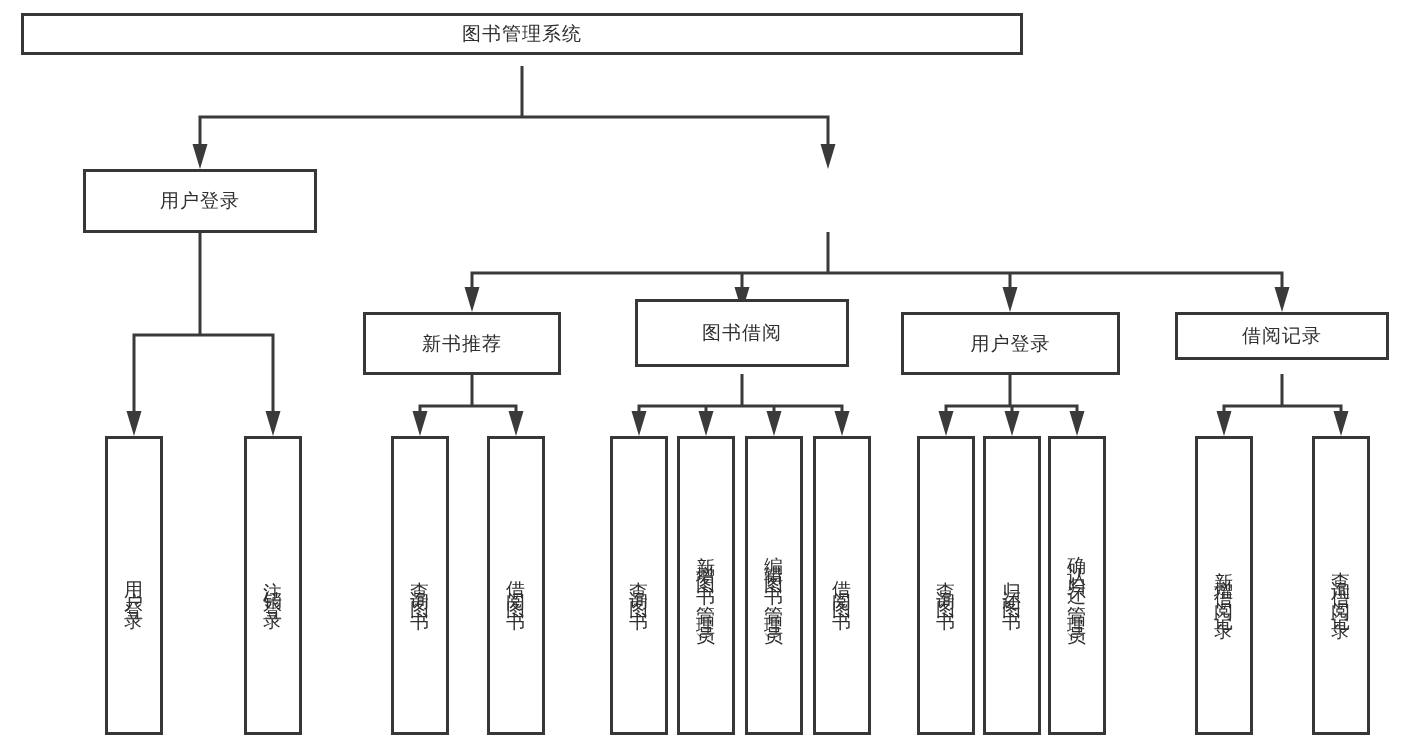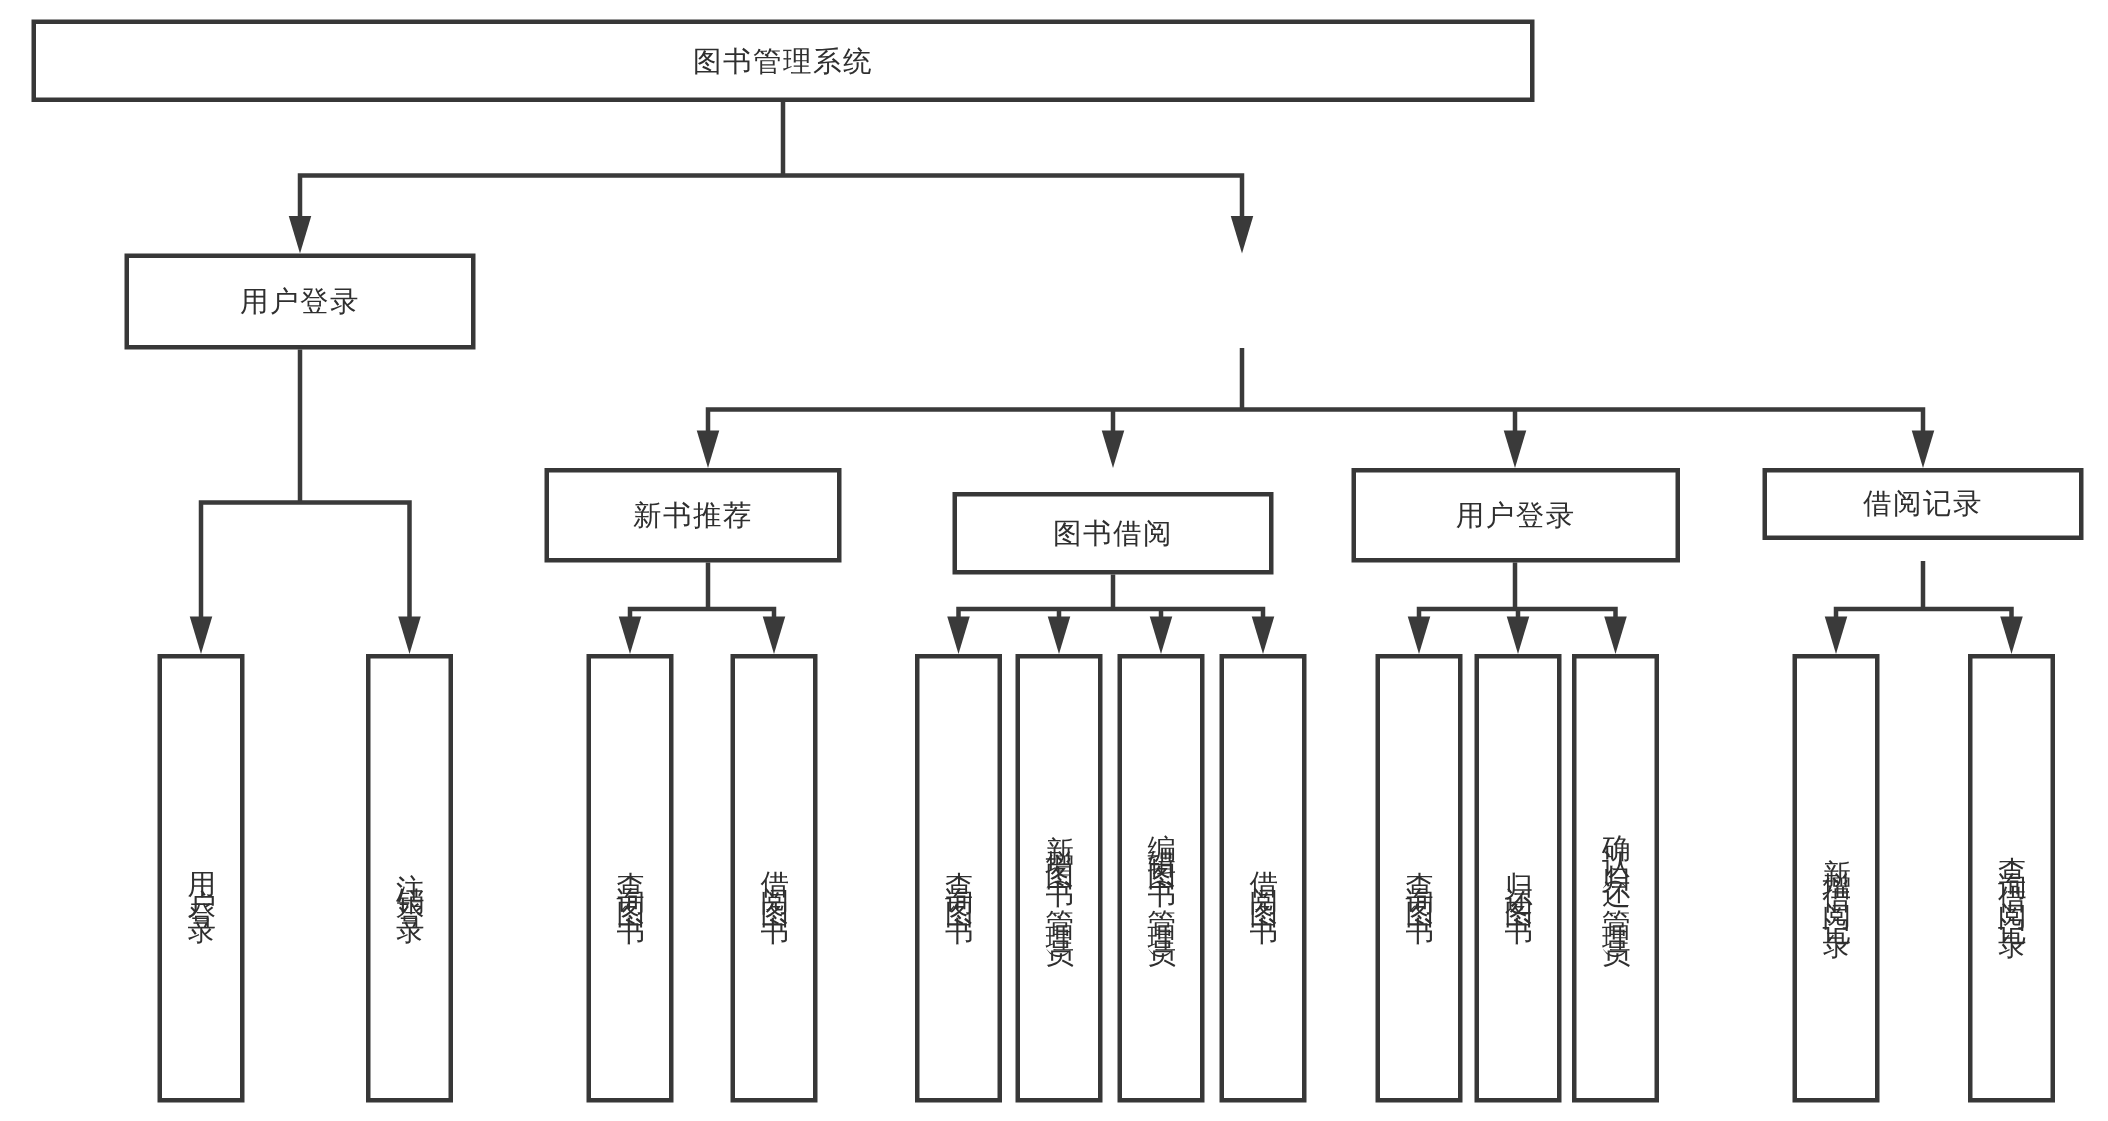--- a/index.html
+++ b/index.html
@@ -92,32 +92,32 @@
       <polygon points="766.5,411 781.5,411 774,436"></polygon>
       <polygon points="834.5,411 849.5,411 842,436"></polygon>
       <polygon points="938.5,411 953.5,411 946,436"></polygon>
       <polygon points="1004.5,411 1019.5,411 1012,436"></polygon>
       <polygon points="1069.5,411 1084.5,411 1077,436"></polygon>
       <polygon points="1216.5,411 1231.5,411 1224,436"></polygon>
       <polygon points="1333.5,411 1348.5,411 1341,436"></polygon>
     </g>
   </svg>
 
-  <div class="node h" style="left:21px; top:13px; width:1002px; height:55px;text-align:right;">
+  <div class="node h" style="left:21px; top:13px; width:1002px; height:42px;text-align:right;">
     <span class="label">图书管理系统</span>
   </div>
 
   <div class="node h" style="left:83px; top:169px; width:234px; height:64px;">
     <span class="label">用户登录</span>
   </div>
 
   <div class="node h" style="left:363px; top:312px; width:198px; height:63px;">
     <span class="label">新书推荐</span>
   </div>
-  <div class="node h" style="left:635px; top:328px; width:214px; height:55px;">
+  <div class="node h" style="left:635px; top:299px; width:214px; height:68px;">
     <span class="label">图书借阅</span>
   </div>
   <div class="node h" style="left:901px; top:312px; width:219px; height:63px;">
     <span class="label">用户登录</span>
   </div>
   <div class="node h" style="left:1175px; top:312px; width:214px; height:48px;">
     <span class="label">借阅记录</span>
   </div>
 
   <div class="node v" style="left:105px; top:436px; width:58px; height:299px;">

